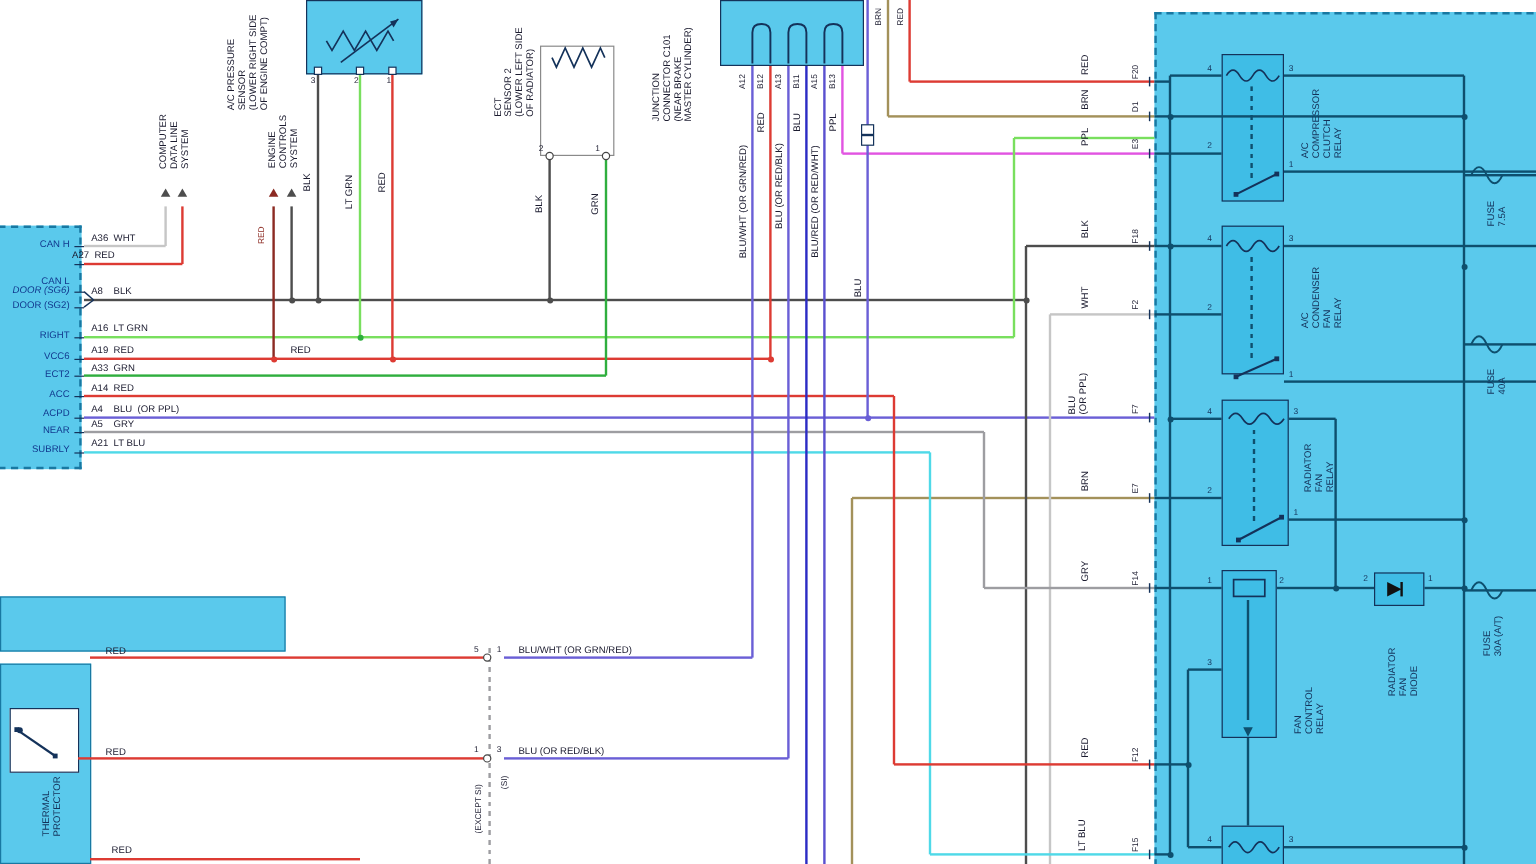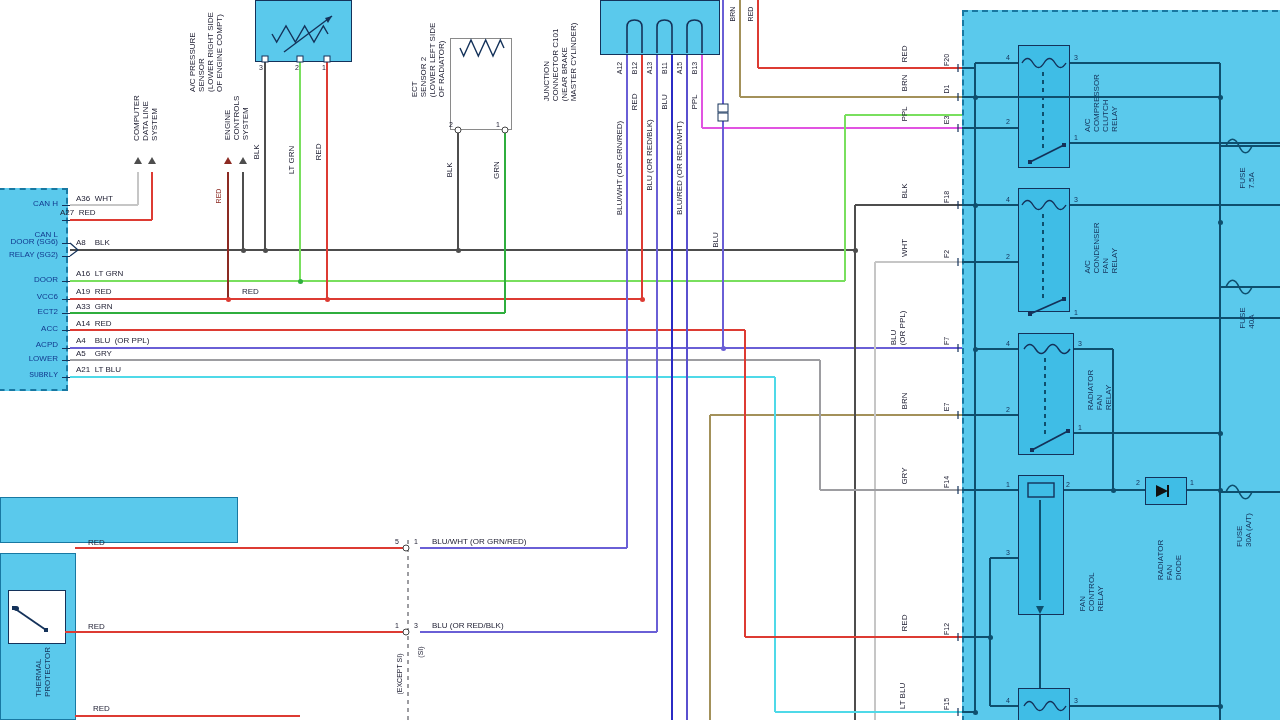--- a/index.html
+++ b/index.html
@@ -149,29 +149,29 @@
     <div class="dot" style="left: 1217.5px; top: 430.5px; background: rgb(14, 79, 110);"></div>
     <div class="dot" style="left: 1217.5px; top: 487.5px; background: rgb(14, 79, 110);"></div>
     <div class="dot" style="left: 1217.5px; top: 703.5px; background: rgb(14, 79, 110);"></div>
     <div class="dot" style="left: 13.5px; top: 605.5px; background: rgb(20, 50, 90);"></div>
     <div class="arr" style="left: 134px; top: 157px; border-bottom-color: rgb(77, 77, 77);"></div>
     <div class="arr" style="left: 148px; top: 157px; border-bottom-color: rgb(77, 77, 77);"></div>
     <div class="arr" style="left: 224px; top: 157px; border-bottom-color: rgb(140, 42, 34);"></div>
     <div class="arr" style="left: 239px; top: 157px; border-bottom-color: rgb(77, 77, 77);"></div>
     <div class="lb" style="color: rgb(18, 58, 143); left: 58px; top: 200px; transform: translateX(-100%);">CAN H</div>
     <div class="lb" style="color: rgb(18, 58, 143); left: 58px; top: 231px; transform: translateX(-100%);">CAN L</div>
-    <div class="lb" style="color: rgb(18, 58, 143); left: 58px; top: 238px; transform: translateX(-100%);">DOOR (SG6)</div>
-    <div class="lb" style="color: rgb(18, 58, 143); left: 58px; top: 251px; transform: translateX(-100%);">RELAY (SG2)</div>
-    <div class="lb" style="color: rgb(18, 58, 143); left: 58px; top: 276px; transform: translateX(-100%);">DOOR</div>
+    <div class="lb" style="color: rgb(18, 58, 143); left: 58px; top: 238px; transform: translateX(-100%); font-style: italic;">DOOR (SG6)</div>
+    <div class="lb" style="color: rgb(18, 58, 143); left: 58px; top: 251px; transform: translateX(-100%);">DOOR (SG2)</div>
+    <div class="lb" style="color: rgb(18, 58, 143); left: 58px; top: 276px; transform: translateX(-100%);">RIGHT</div>
     <div class="lb" style="color: rgb(18, 58, 143); left: 58px; top: 293px; transform: translateX(-100%);">VCC6</div>
     <div class="lb" style="color: rgb(18, 58, 143); left: 58px; top: 308px; transform: translateX(-100%);">ECT2</div>
     <div class="lb" style="color: rgb(18, 58, 143); left: 58px; top: 325px; transform: translateX(-100%);">ACC</div>
     <div class="lb" style="color: rgb(18, 58, 143); left: 58px; top: 341px; transform: translateX(-100%);">ACPD</div>
-    <div class="lb" style="color: rgb(18, 58, 143); left: 58px; top: 355px; transform: translateX(-100%);">LOWER</div>
-    <div class="lb" style="color: rgb(18, 58, 143); left: 58px; top: 371px; transform: translateX(-100%); font-family: Liberation Mono, monospace;">SUBRLY</div>
+    <div class="lb" style="color: rgb(18, 58, 143); left: 58px; top: 355px; transform: translateX(-100%);">NEAR</div>
+    <div class="lb" style="color: rgb(18, 58, 143); left: 58px; top: 371px; transform: translateX(-100%);">SUBRLY</div>
     <div class="lb" style="color: rgb(28, 28, 48); left: 76px; top: 195px;">A36  WHT</div>
     <div class="lb" style="color: rgb(28, 28, 48); left: 60px; top: 209px;">A27  RED</div>
     <div class="lb" style="color: rgb(28, 28, 48); left: 76px; top: 239px;">A8    BLK</div>
     <div class="lb" style="color: rgb(28, 28, 48); left: 76px; top: 270px;">A16  LT GRN</div>
     <div class="lb" style="color: rgb(28, 28, 48); left: 76px; top: 288px;">A19  RED</div>
     <div class="lb" style="color: rgb(28, 28, 48); left: 76px; top: 303px;">A33  GRN</div>
     <div class="lb" style="color: rgb(28, 28, 48); left: 76px; top: 320px;">A14  RED</div>
     <div class="lb" style="color: rgb(28, 28, 48); left: 76px; top: 337px;">A4    BLU  (OR PPL)</div>
     <div class="lb" style="color: rgb(28, 28, 48); left: 76px; top: 350px;">A5    GRY</div>
     <div class="lb" style="color: rgb(28, 28, 48); left: 76px; top: 366px;">A21  LT BLU</div>

